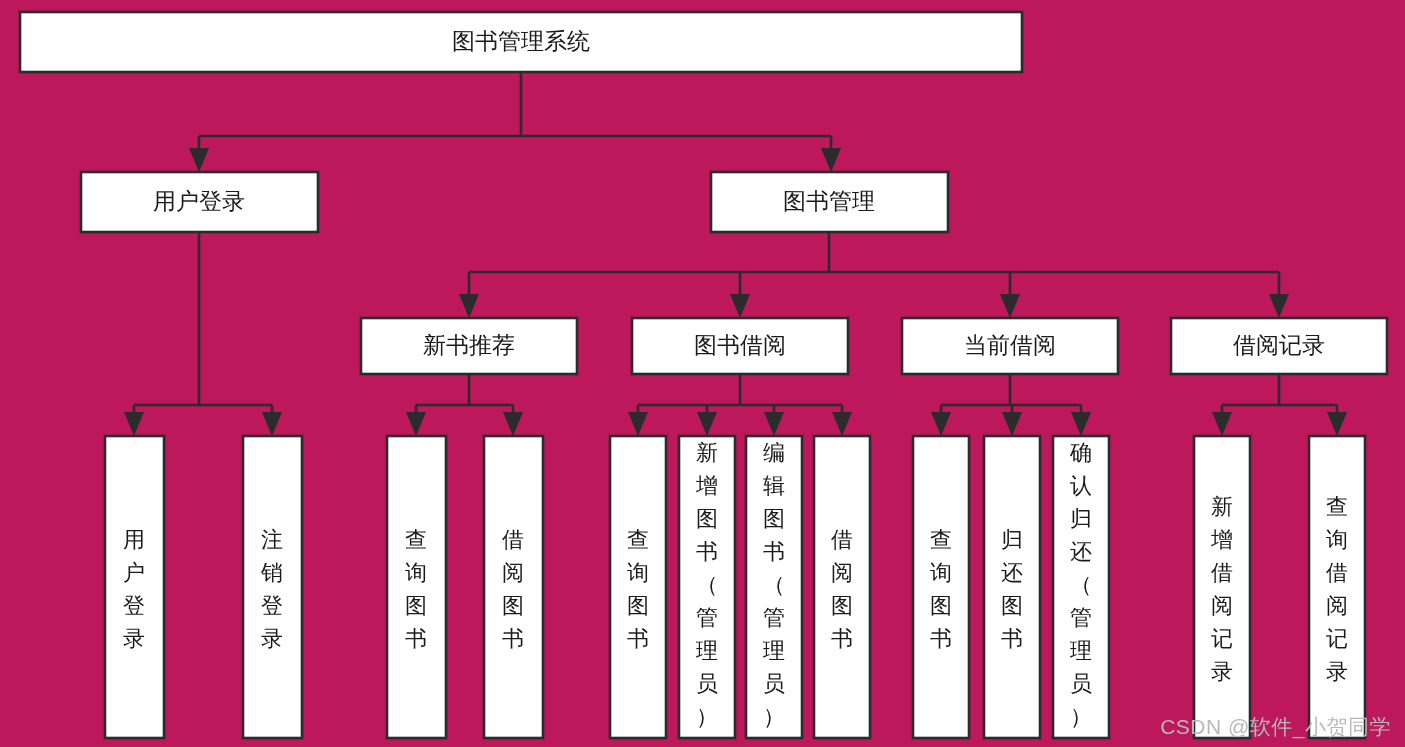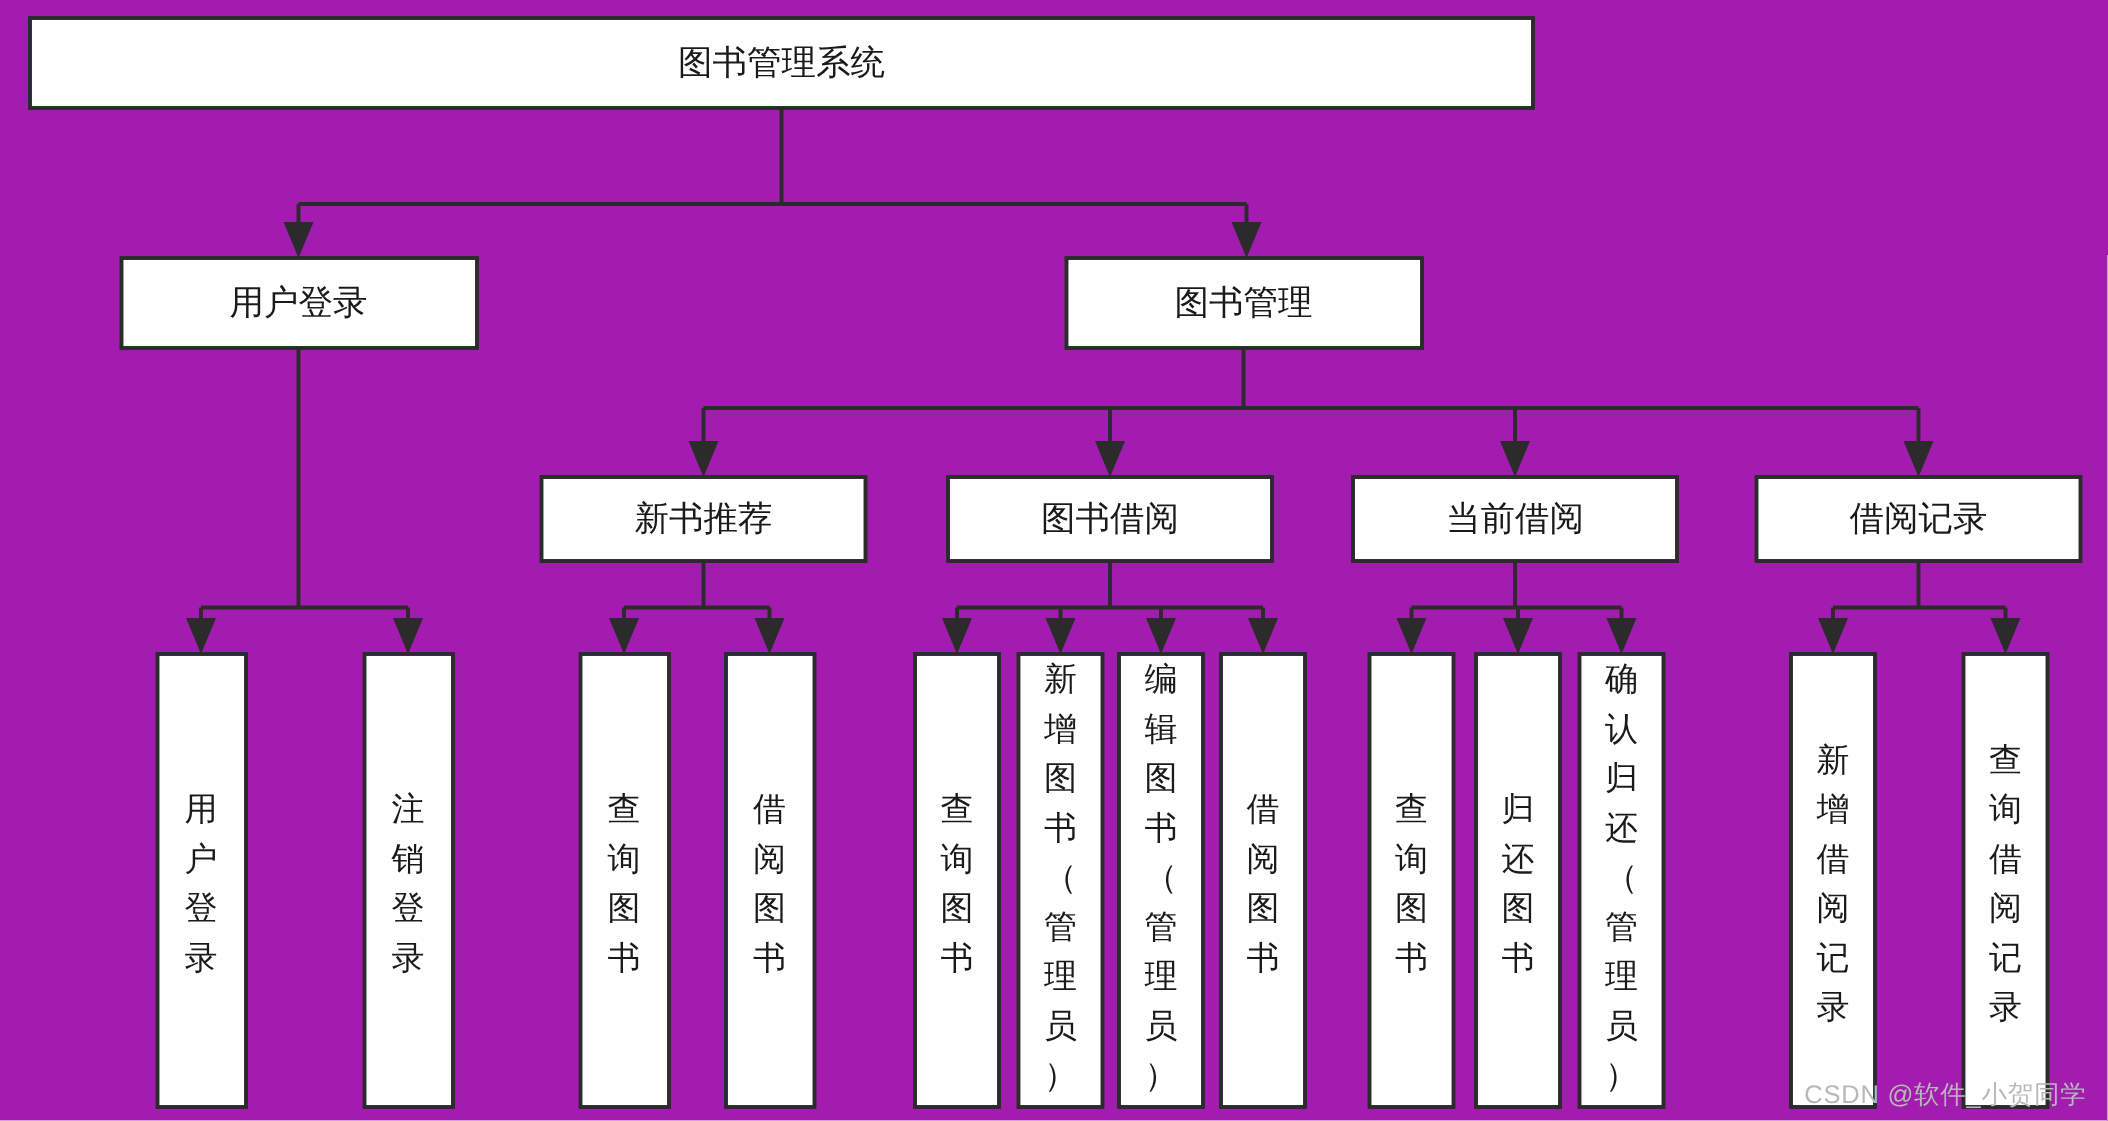--- a/index.html
+++ b/index.html
@@ -8,21 +8,21 @@
     padding: 0;
     background: #ffffff;
   }
   body {
     font-family: "Liberation Sans", "DejaVu Sans", sans-serif;
   }
   #diagram-root {
     position: relative;
     width: 1405px;
     height: 747px;
-    background: #a21caf;
+    background: #be185d;
     overflow: hidden;
   }
   svg.tree-canvas {
     position: absolute;
     left: 0;
     top: 0;
     width: 1405px;
     height: 747px;
     display: block;
   }
@@ -57,21 +57,21 @@
     font-family: "Liberation Sans", "DejaVu Sans", sans-serif;
     fill: #1a1a1a;
     font-size: 22px;
     text-anchor: middle;
   }
   .watermark-text {
     position: absolute;
     right: 14px;
     bottom: 6px;
     font-family: "Liberation Sans", "DejaVu Sans", sans-serif;
-    font-size: 17px;
+    font-size: 21px;
     color: #b8b8b8;
     white-space: nowrap;
     letter-spacing: 0.5px;
     pointer-events: none;
   }
 </style>
 </head>
 <body>
 
 <div id="diagram-root">

